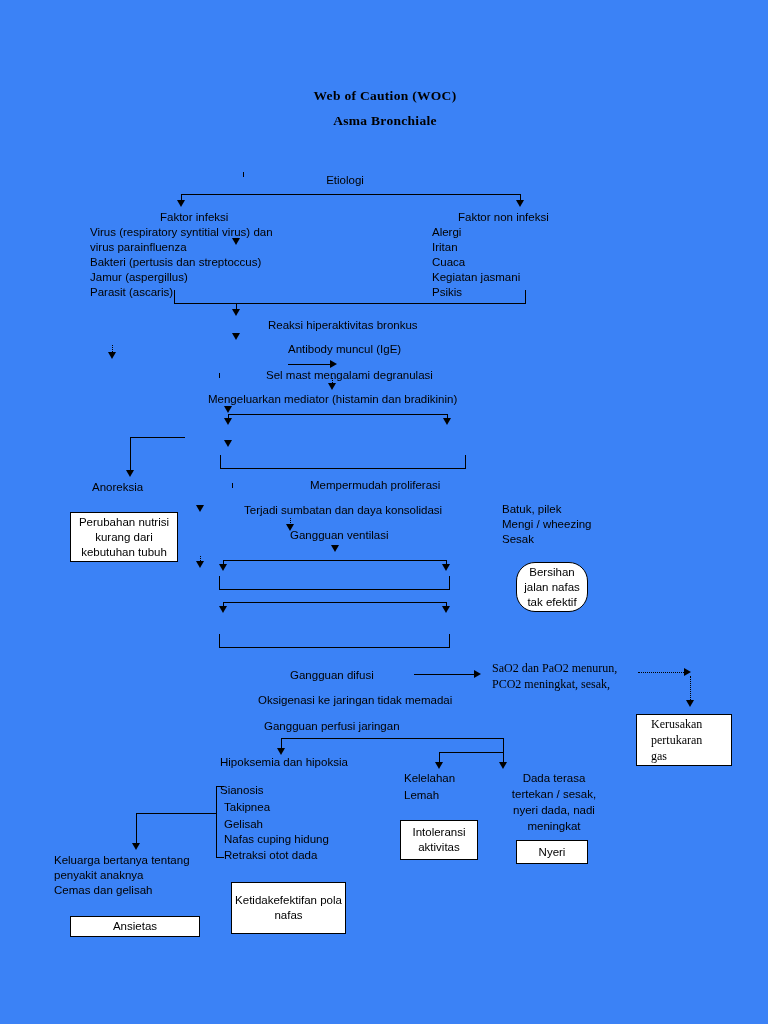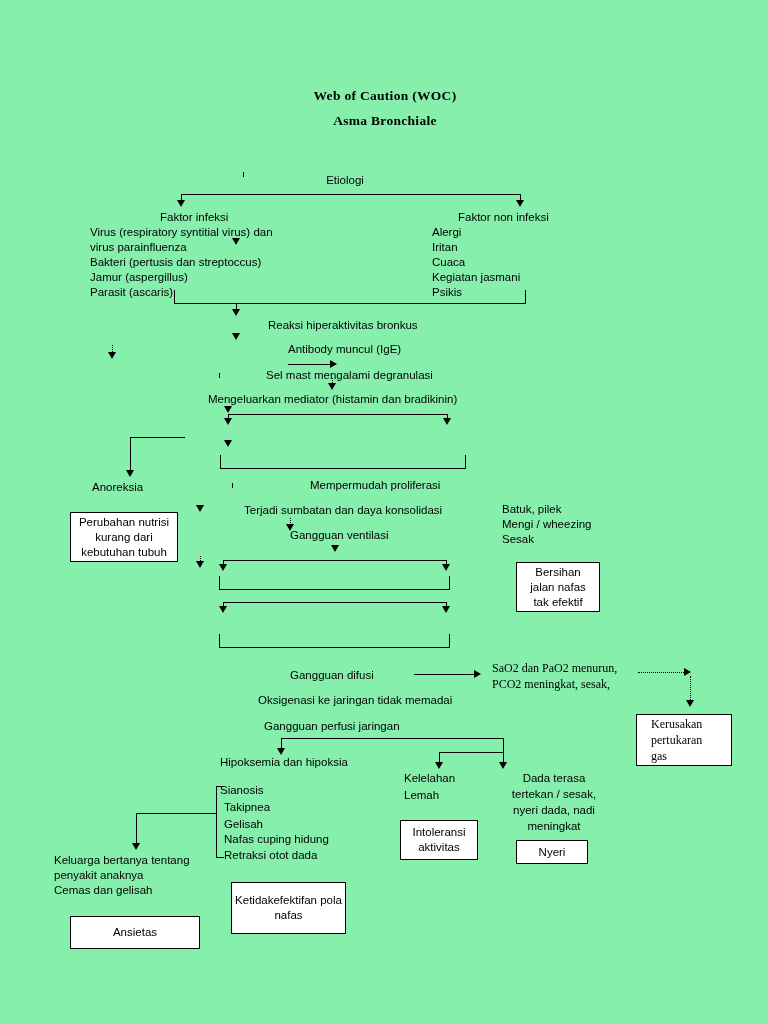--- a/index.html
+++ b/index.html
@@ -9,21 +9,21 @@
     background: #ffffff;
   }
   body {
     font-family: "Liberation Sans", sans-serif;
     color: #000000;
   }
   #canvas {
     position: relative;
     width: 768px;
     height: 1024px;
-    background: #86efac;
+    background: #3b82f6;
     overflow: hidden;
   }
   
   .txt {
     position: absolute;
     font-family: "Liberation Sans", sans-serif;
     font-size: 11.5px;
     line-height: 15px;
     color: #000;
     white-space: pre;
@@ -229,21 +229,21 @@
   <div class="vline" style="left:223px; top:602px; height:6px;"></div>
   <div class="arr-d" style="left:219px; top:606px;"></div>
   <div class="vline" style="left:446px; top:602px; height:6px;"></div>
   <div class="arr-d" style="left:442px; top:606px;"></div>
   <div class="sq-bracket-dn" style="left:219px; top:634px; width:231px; height:14px;"></div>
 
   <div class="txt" style="left:502px; top:502px;">Batuk, pilek</div>
   <div class="txt" style="left:502px; top:517px;">Mengi / wheezing</div>
   <div class="txt" style="left:502px; top:532px;">Sesak</div>
 
-  <div class="box" style="left:516px; top:562px; width:84px; height:50px;">Bersihan
+  <div class="box" style="left:516px; top:562px; width:72px; height:50px;border-radius:19px;">Bersihan
 jalan nafas
 tak efektif</div>
 
   <div class="txt" style="left:290px; top:668px;">Gangguan difusi</div>
   <div class="hline" style="left:414px; top:674px; width:62px;"></div>
   <div class="arr-r" style="left:474px; top:670px;"></div>
 
   <div class="txt serif" style="left:492px; top:661px; font-size:12px;">SaO2 dan PaO2 menurun,</div>
   <div class="txt serif" style="left:492px; top:677px; font-size:12px;">PCO2 meningkat, sesak,</div>
 
@@ -280,21 +280,21 @@
   <div class="txt" style="left:224px; top:848px;">Retraksi otot dada</div>
 
   <div class="hline" style="left:136px; top:813px; width:81px;"></div>
   <div class="vline" style="left:136px; top:813px; height:33px;"></div>
   <div class="arr-d" style="left:132px; top:843px;"></div>
 
   <div class="txt" style="left:54px; top:853px;">Keluarga bertanya tentang</div>
   <div class="txt" style="left:54px; top:868px;">penyakit anaknya</div>
   <div class="txt" style="left:54px; top:883px;">Cemas dan gelisah</div>
 
-  <div class="box" style="left:70px; top:916px; width:130px; height:33px;">Ansietas</div>
+  <div class="box" style="left:70px; top:916px; width:130px; height:21px;">Ansietas</div>
 
   <div class="box" style="left:231px; top:882px; width:115px; height:52px;">Ketidakefektifan pola
 nafas</div>
 
   <div class="txt" style="left:404px; top:771px;">Kelelahan</div>
   <div class="txt" style="left:404px; top:788px;">Lemah</div>
 
   <div class="box" style="left:400px; top:820px; width:78px; height:40px;">Intoleransi
 aktivitas</div>
 

